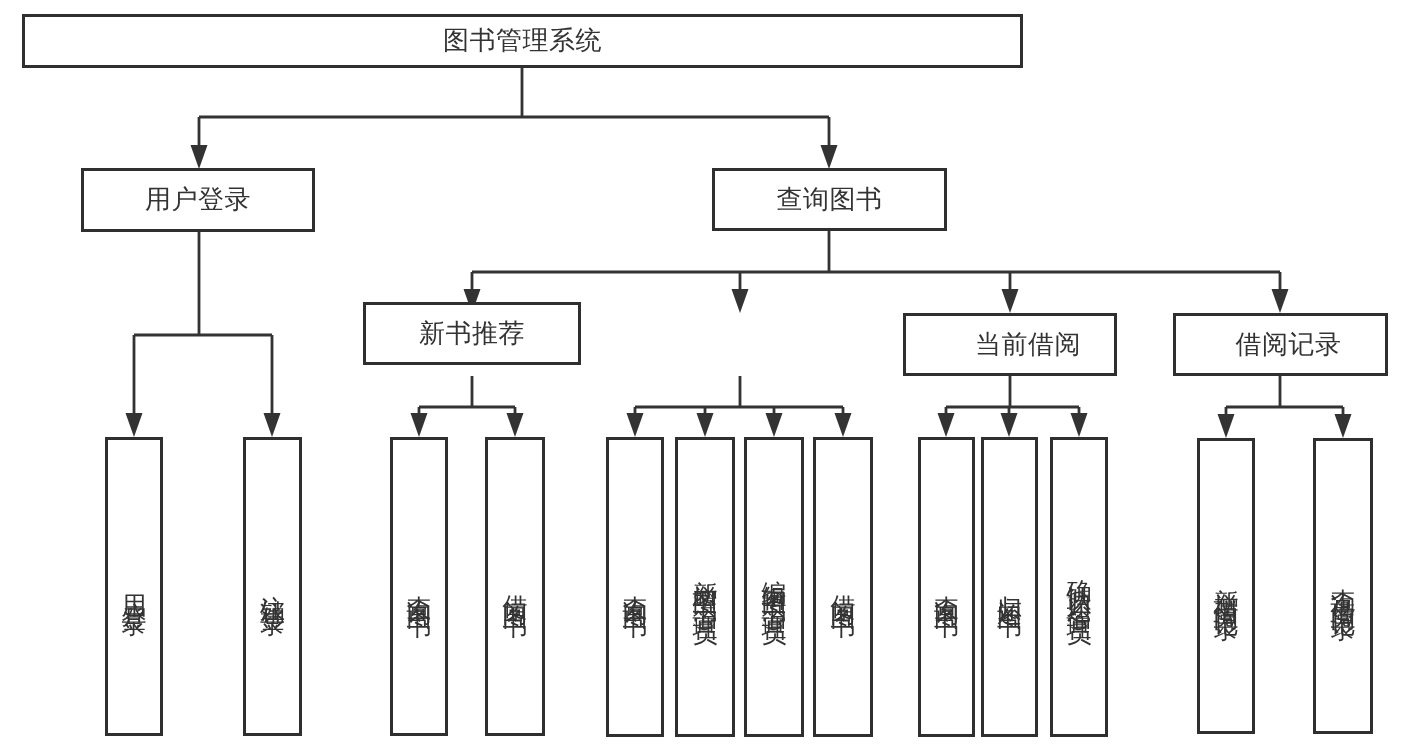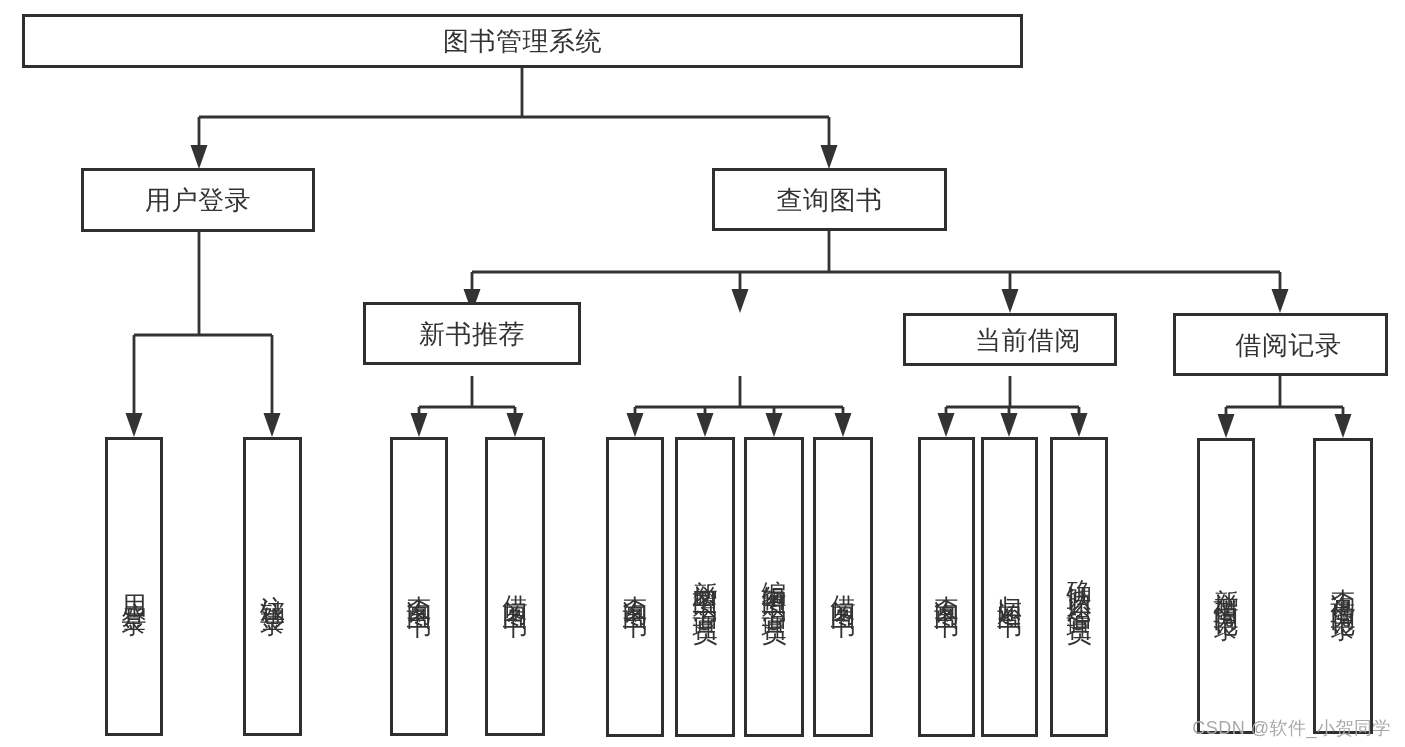--- a/index.html
+++ b/index.html
@@ -15,21 +15,21 @@
   }
   .cline{stroke:#333333;stroke-width:2.8;fill:none;}
   .chead{fill:#333333;stroke:none;}
   .node{
     position:absolute;z-index:2;box-sizing:border-box;
     background:#ffffff;border:3px solid #2f2f2f;
     display:flex;align-items:center;justify-content:center;
     color:#333333;
   }
   .node > span{
-    font-size:26px;letter-spacing:0.5px;line-height:1;white-space:nowrap;
+    font-size:26px;letter-spacing:0.5px;line-height:1;white-space:nowrap;font-family:Liberation Serif, serif;
   }
   .node.vertical > span{
     writing-mode:vertical-lr;text-orientation:mixed;
     font-size:25px;letter-spacing:6px;line-height:1;
   }
   #watermark{
     position:absolute;z-index:3;right:14px;top:716px;
     font-size:18px;color:#a9a9a9;letter-spacing:0.5px;white-space:nowrap;
   }
 </style>
@@ -94,21 +94,21 @@
   <div class="node" style="left:81px;top:168px;width:234px;height:64px;">
     <span>用户登录</span>
   </div>
   <div class="node" style="left:712px;top:168px;width:235px;height:63px;">
     <span>查询图书</span>
   </div>
 
   <div class="node" style="left:363px;top:302px;width:218px;height:63px;">
     <span>新书推荐</span>
   </div>
-  <div class="node" style="left:903px;top:313px;width:214px;height:53px;padding-left:36px;">
+  <div class="node" style="left:903px;top:313px;width:214px;height:63px;padding-left:36px;">
     <span>当前借阅</span>
   </div>
   <div class="node" style="left:1173px;top:313px;width:215px;height:63px;padding-left:16px;">
     <span>借阅记录</span>
   </div>
 
   <div class="node vertical" style="left:105px;top:437px;width:58px;height:299px;">
     <span>用户登录</span>
   </div>
   <div class="node vertical" style="left:243px;top:437px;width:59px;height:299px;">
@@ -145,15 +145,14 @@
     <span>确认归还（管理员）</span>
   </div>
 
   <div class="node vertical" style="left:1197px;top:438px;width:58px;height:296px;">
     <span>新增借阅记录</span>
   </div>
   <div class="node vertical" style="left:1313px;top:438px;width:60px;height:296px;">
     <span>查询借阅记录</span>
   </div>
 
-  <div id="watermark">CSDN @软件_小贺同学</div>
 
 </div>
 
 </body></html>

